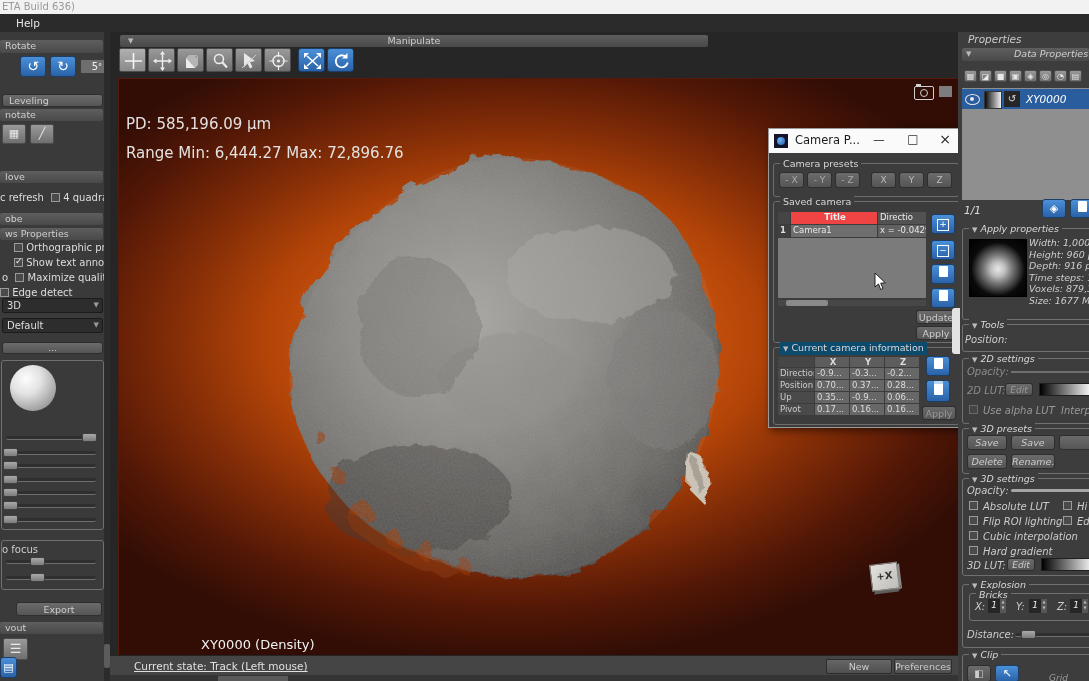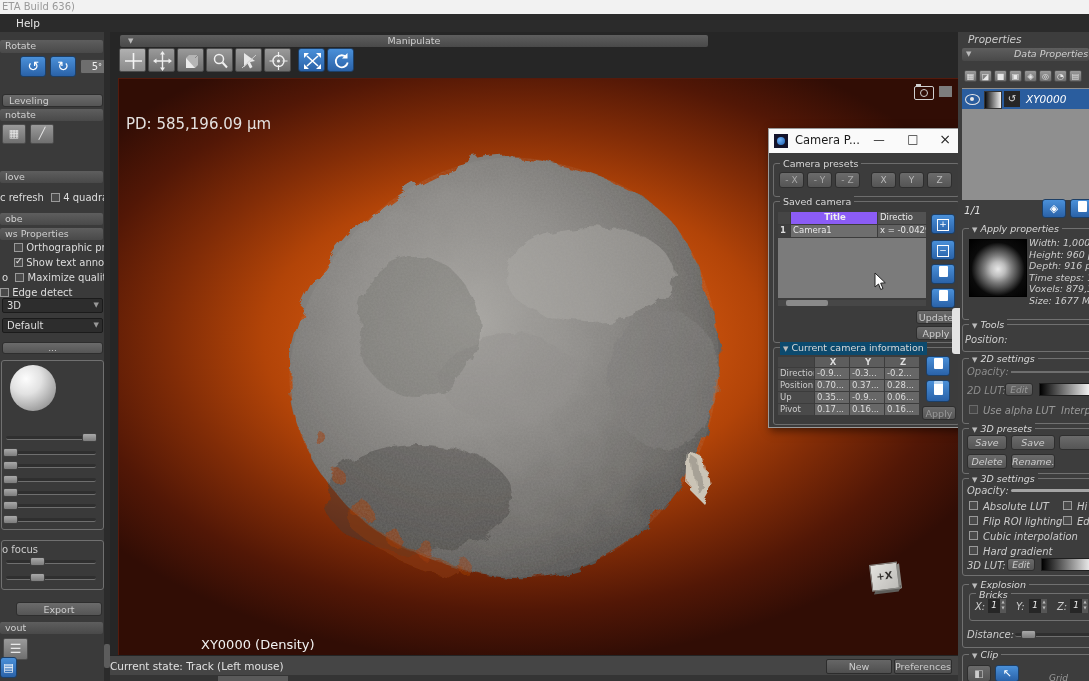--- a/index.html
+++ b/index.html
@@ -219,20 +219,21 @@
       <circle cx="200" cy="358" r="6" fill="#9c3c0c" opacity="0.6"></circle>
     </g>
     <path d="M255,135 C310,88 372,70 428,82 C486,94 545,118 570,168 C596,214 606,268 596,320 C588,372 562,418 522,452 C482,487 430,503 380,497 C328,491 270,468 231,430 C195,393 166,340 171,287 C176,234 210,173 255,135 Z" fill="#000" filter="url(#grain)" opacity="0.4"></path>
     <g filter="url(#rough)">
       <path d="M570,372 L585,380 L589,404 L580,420 L568,408 Z" fill="#cbc4b6"></path>
       <path d="M572,376 L580,382 L582,402 L576,412 Z" fill="#8f8a80" opacity="0.6"></path>
     </g>
   </svg>
 
   <div class="abs vptext nw" style="left:7px;top:36px;">PD: 585,196.09 µm</div>
+  <div class="abs vptext nw" style="left:7px;top:65px;">Range Min: 6,444.27 Max: 72,896.76</div>
 
   <div class="abs" style="left:795px;top:7px;width:18px;height:12px;border:1px solid #d0d0d0;border-radius:2px;">
     <span style="position:absolute;left:5px;top:1.5px;width:6px;height:6px;border:1px solid #d0d0d0;border-radius:50%;"></span>
     <span style="position:absolute;left:1px;top:-3px;width:5px;height:2px;background:#d0d0d0;"></span>
     </div>
   <div class="abs" style="left:820px;top:7px;width:13px;height:11px;background:#7d7d7d;"></div>
 
   <div class="abs" style="left:750px;top:486px;transform:rotate(-7deg);">
     <div class="abs" style="left:24px;top:3px;width:6px;height:25px;background:#8b8a86;transform:skewY(-20deg);"></div>
     <div class="abs" style="left:3px;top:24px;width:25px;height:6px;background:#5f5e5b;transform:skewX(-30deg);"></div>
@@ -271,21 +272,21 @@
     <div class="abs btn" style="left:33px;top:8px;width:25px;height:16px;font-size:9px;line-height:15px;color:#aaa;">- Y</div>
     <div class="abs btn" style="left:61px;top:8px;width:25px;height:16px;font-size:9px;line-height:15px;color:#aaa;">- Z</div>
     <div class="abs btn" style="left:97px;top:8px;width:25px;height:16px;font-size:9px;line-height:15px;color:#bbb;">X</div>
     <div class="abs btn" style="left:125px;top:8px;width:25px;height:16px;font-size:9px;line-height:15px;color:#bbb;">Y</div>
     <div class="abs btn" style="left:153px;top:8px;width:25px;height:16px;font-size:9px;line-height:15px;color:#bbb;">Z</div>
   </div>
 
   <div class="abs dgrp" style="left:4px;top:72px;width:185px;height:140px;">
     <span class="leg" style="background:#3c3c3c;">Saved camera</span>
     <div class="cell" style="left:4px;top:10px;width:12px;height:12px;background:#454545;"></div>
-    <div class="cell" style="left:17px;top:10px;width:86px;height:12px;background:#8b5cf6;text-align:center;font-weight:bold;color:#eee;">Title</div>
+    <div class="cell" style="left:17px;top:10px;width:86px;height:12px;background:#ef4444;text-align:center;font-weight:bold;color:#eee;">Title</div>
     <div class="cell" style="left:104px;top:10px;width:48px;height:12px;background:#525252;color:#eee;">Directio</div>
     <div class="cell" style="left:4px;top:23px;width:12px;height:12px;background:#3f3f3f;font-weight:bold;color:#ddd;">1</div>
     <div class="cell" style="left:17px;top:23px;width:86px;height:12px;background:#6e6e6e;color:#e8e8e8;">Camera1</div>
     <div class="cell" style="left:104px;top:23px;width:48px;height:12px;background:#616161;color:#e8e8e8;">x = -0.04292</div>
     <div class="abs" style="left:4px;top:36px;width:148px;height:60px;background:#7b7b7b;">
       <svg class="abs" style="left:96px;top:34px;" width="13" height="19" viewBox="0 0 13 19">
         <path d="M1 1l0 14 3.5-3 2.2 5.5 2.3-1-2.3-5.3 4.6-0.4z" fill="#fff" stroke="#222" stroke-width="1"></path>
         </svg>
     </div>
     <div class="abs" style="left:4px;top:98px;width:148px;height:6px;background:#474747;">
@@ -446,19 +447,19 @@
   <div class="abs grp" style="left:4px;top:622px;width:133px;height:56px;background:#3d3d3d;">
     <span class="leg"><span class="tri">▼</span><span>Clip</span></span>
     <div class="abs btn" style="left:4px;top:10px;width:24px;height:17px;font-size:10px;line-height:16px;"><span>◧</span></div>
     <div class="abs bluebtn" style="left:32px;top:10px;width:24px;height:17px;font-size:11px;line-height:16px;"><span>↖</span></div>
     <div class="abs nw" style="left:86px;top:18px;color:#999;font-size:9px;">Grid</div>
   </div>
 </div>
 <div class="abs" style="left:952px;top:308px;width:8px;height:46px;background:#e3e3e3;border-radius:3px 0 0 3px;"></div>
 
 <div class="abs statusbar">
-  <span style="padding-left:0;">Current state: Track (Left mouse)</span>
+  <span style="padding-left:24px;text-decoration:underline;">Current state: Track (Left mouse)</span>
   <div class="abs sbtn" style="right:66px;top:3px;width:64px;height:13px;">New Session...</div>
   <div class="abs sbtn" style="right:6px;top:3px;width:56px;height:13px;">Preferences</div>
 </div>
 <div class="abs" style="left:110px;top:675px;width:848px;height:6px;background:#343434;">
   <span style="position:absolute;left:108px;top:1px;width:70px;height:5px;background:#5a5a5a;"></span>
 </div>
 
 </body></html>

